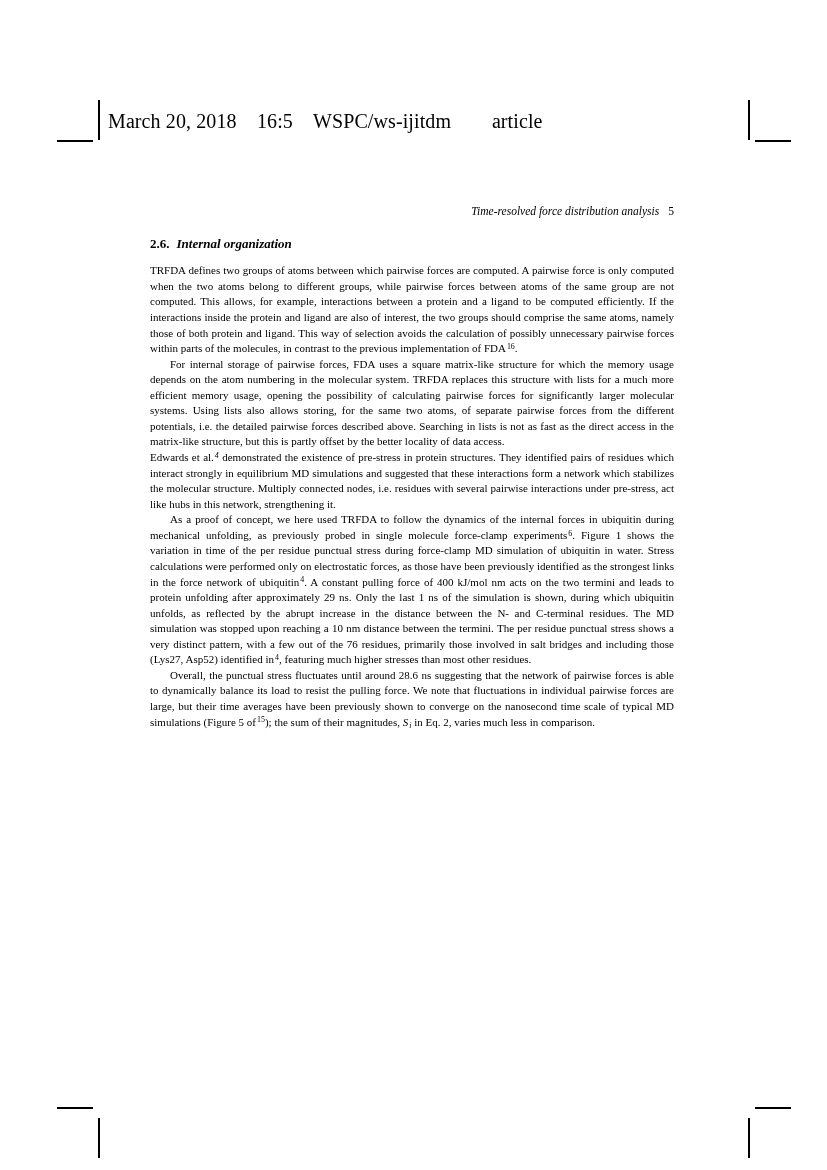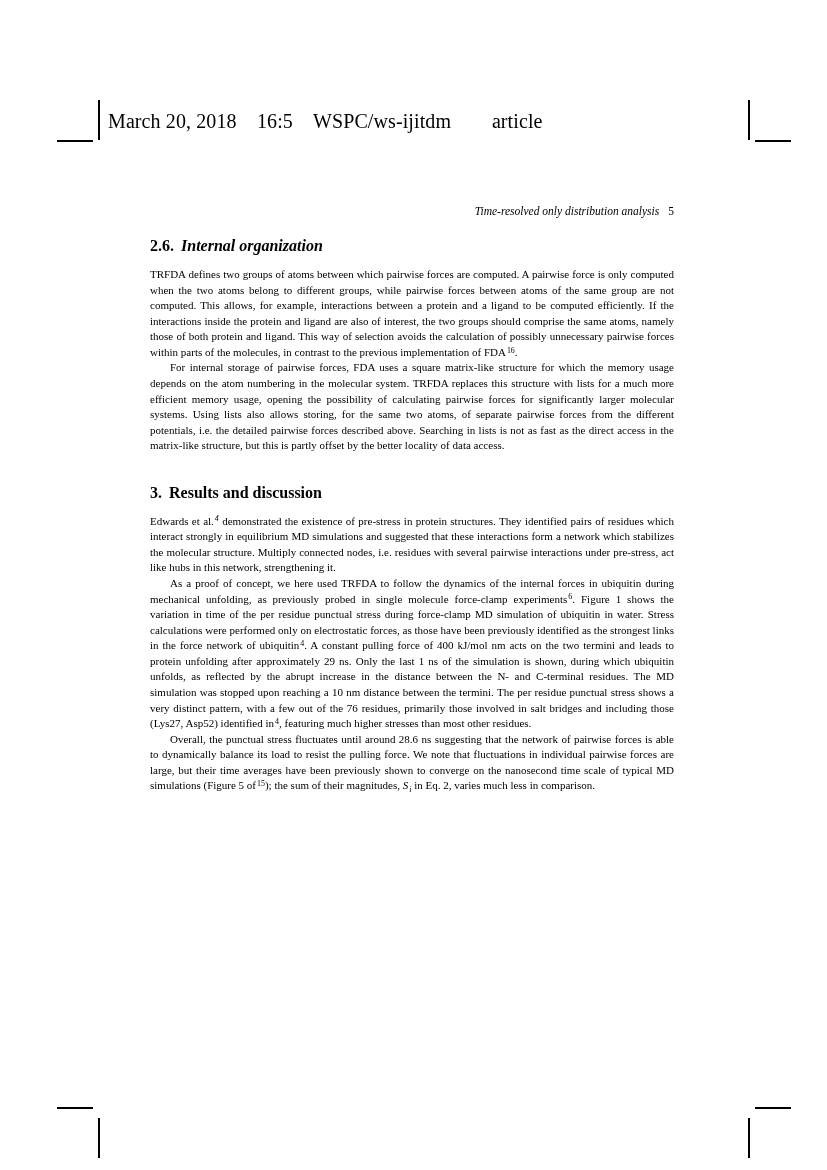--- a/index.html
+++ b/index.html
@@ -57,21 +57,21 @@
 
   
   .column {
     position: absolute;
     left: 150px;
     top: 236px;
     width: 524px;
   }
 
   h2.section-head {
-    font-size: 16px;
+    font-size: 13px;
     font-weight: bold;
     margin: 0 0 11px 0;
     line-height: 1.25;
   }
   h2.section-head .sec-num { font-style: normal; margin-right: 7px; }
   h2.section-head .sec-title-italic { font-style: italic; }
   h2.section-head .sec-title-plain  { font-style: normal; }
 
   h2.section-head.spaced-above { margin-top: 29px; }
 
@@ -110,36 +110,33 @@
 <div class="crop v crop-tr-v"></div>
 <div class="crop h crop-tr-h"></div>
 <div class="crop h crop-bl-h"></div>
 <div class="crop v crop-bl-v"></div>
 <div class="crop h crop-br-h"></div>
 <div class="crop v crop-br-v"></div>
 
 <div class="printer-line">March 20, 2018    16:5    WSPC/ws-ijitdm        article</div>
 
 <div class="running-head">
-  <span>Time-resolved only distribution analysis</span><span class="page-no">5</span>
+  <span>Time-resolved force distribution analysis</span><span class="page-no">5</span>
 </div>
 
 <div class="column">
 
   <h2 class="section-head">
     <span class="sec-num">2.6.</span><span class="sec-title-italic">Internal organization</span>
   </h2>
 
   <p class="body"><span>TRFDA defines two groups of atoms between which pairwise forces are computed. A pairwise force is only computed when the two atoms belong to different groups, while pairwise forces between atoms of the same group are not computed. This allows, for example, interactions between a protein and a ligand to be computed efficiently. If the interactions inside the protein and ligand are also of interest, the two groups should comprise the same atoms, namely those of both protein and ligand. This way of selection avoids the calculation of possibly unnecessary pairwise forces within parts of the molecules, in contrast to the previous implementation of FDA</span><sup>16</sup><span>.</span></p>
 
   <p class="body indent"><span>For internal storage of pairwise forces, FDA uses a square matrix-like structure for which the memory usage depends on the atom numbering in the molecular system. TRFDA replaces this structure with lists for a much more efficient memory usage, opening the possibility of calculating pairwise forces for significantly larger molecular systems. Using lists also allows storing, for the same two atoms, of separate pairwise forces from the different potentials, </span><span class="ital">i.e.</span><span> the detailed pairwise forces described above. Searching in lists is not as fast as the direct access in the matrix-like structure, but this is partly offset by the better locality of data access.</span></p>
 
-  <h2 class="section-head spaced-above">
-    <span class="sec-num">3.</span><span class="sec-title-plain">Results and discussion</span>
-  </h2>
 
   <p class="body"><span>Edwards </span><span class="ital">et al.</span><sup class="ital">4</sup><span> demonstrated the existence of pre-stress in protein structures. They identified pairs of residues which interact strongly in equilibrium MD simulations and suggested that these interactions form a network which stabilizes the molecular structure. Multiply connected nodes, </span><span class="ital">i.e.</span><span> residues with several pairwise interactions under pre-stress, act like hubs in this network, strengthening it.</span></p>
 
   <p class="body indent"><span>As a proof of concept, we here used TRFDA to follow the dynamics of the internal forces in ubiquitin during mechanical unfolding, as previously probed in single molecule force-clamp experiments</span><sup>6</sup><span>. Figure 1 shows the variation in time of the per residue punctual stress during force-clamp MD simulation of ubiquitin in water. Stress calculations were performed only on electrostatic forces, as those have been previously identified as the strongest links in the force network of ubiquitin</span><sup>4</sup><span>. A constant pulling force of 400 kJ/mol nm acts on the two termini and leads to protein unfolding after approximately 29 ns. Only the last 1 ns of the simulation is shown, during which ubiquitin unfolds, as reflected by the abrupt increase in the distance between the N- and C-terminal residues. The MD simulation was stopped upon reaching a 10 nm distance between the termini. The per residue punctual stress shows a very distinct pattern, with a few out of the 76 residues, primarily those involved in salt bridges and including those (Lys27, Asp52) identified in</span><sup>4</sup><span>, featuring much higher stresses than most other residues.</span></p>
 
   <p class="body indent"><span>Overall, the punctual stress fluctuates until around 28.6 ns suggesting that the network of pairwise forces is able to dynamically balance its load to resist the pulling force. We note that fluctuations in individual pairwise forces are large, but their time averages have been previously shown to converge on the nanosecond time scale of typical MD simulations (Figure 5 of</span><sup>15</sup><span>); the sum of their magnitudes, </span><span class="mathvar">S</span><sub class="mathsub">i</sub><span> in Eq. 2, varies much less in comparison.</span></p>
 
 </div>
 
 </body></html>

